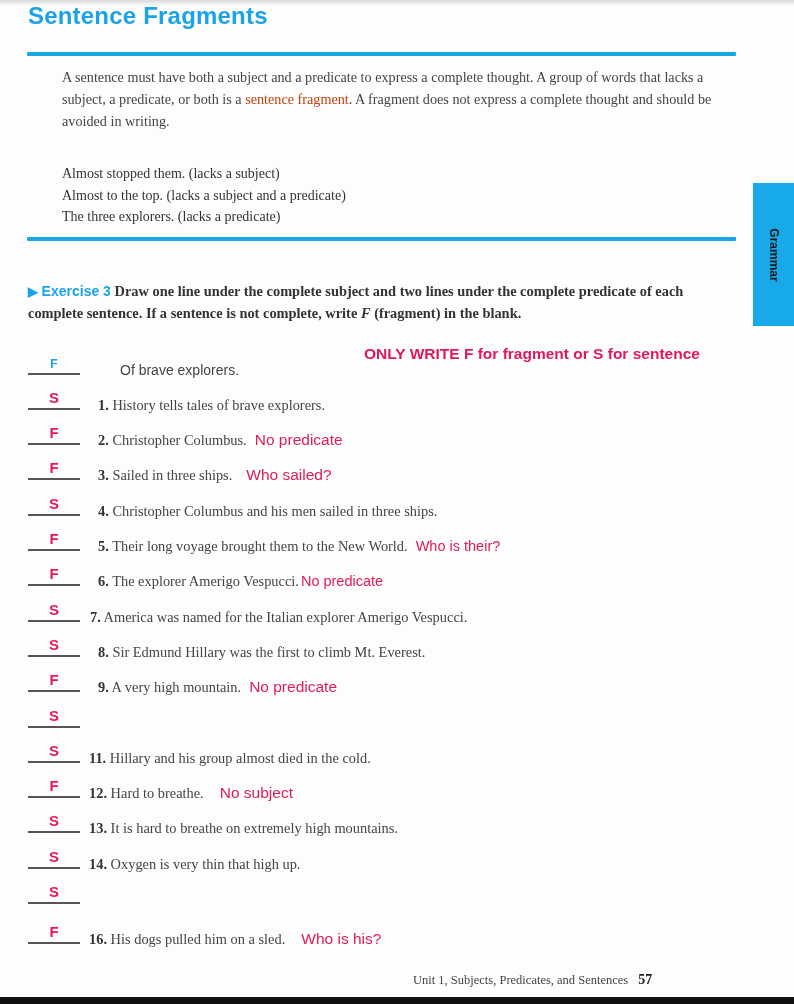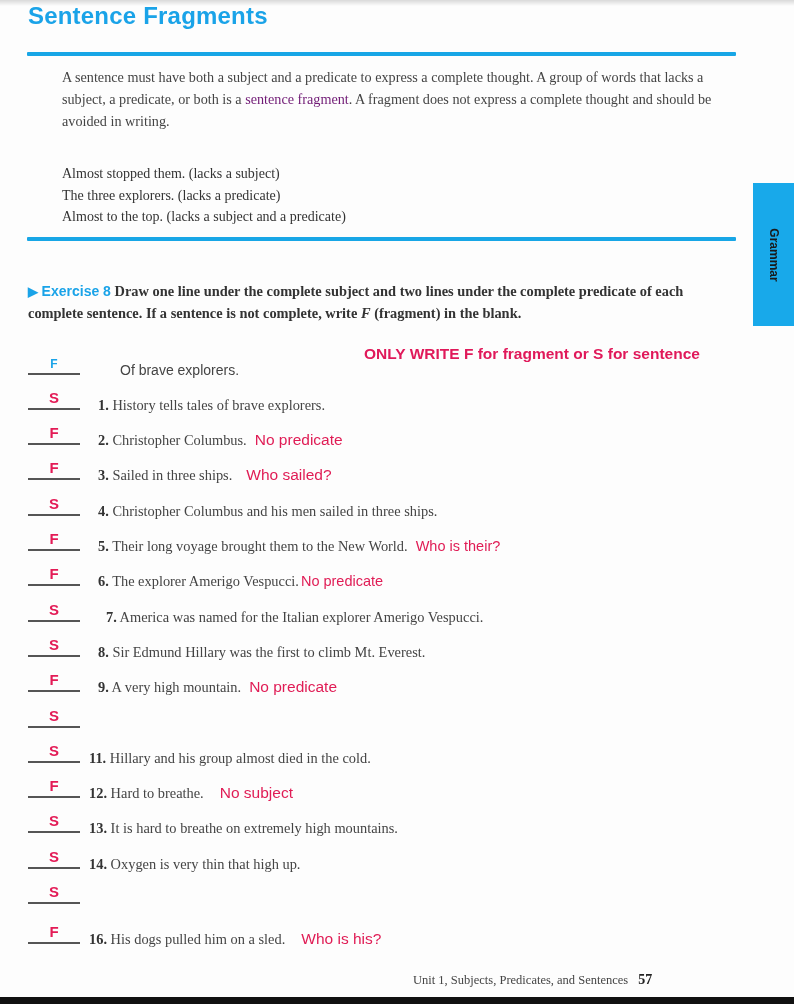--- a/index.html
+++ b/index.html
@@ -20,21 +20,21 @@
   }
   .rule {
     position: absolute; left: 27px; width: 709px; height: 4px;
     background: #18a6e6; border-radius: 1px;
   }
   .intro {
     position: absolute; left: 62px; top: 66px; width: 650px;
     font-size: 14.2px; line-height: 22px; color: #444;
     font-family: "Liberation Serif", serif;
   }
-  .intro .kw { color: #701a75; }
+  .intro .kw { color: #c2410c; }
   .examples {
     position: absolute; left: 62px; top: 163px;
     font-family: Liberation Serif, serif; font-size: 14px; line-height: 21.5px; color: #333;
   }
   .side-tab {
     position: absolute; left: 753px; top: 183px; width: 41px; height: 143px;
     background: #18a9ea;
   }
   .side-tab span {
     position: absolute; left: 50%; top: 50%;
@@ -89,33 +89,33 @@
 <div class="top-shade"></div>
 <div class="title">Sentence Fragments</div>
 <div class="rule" style="top:52px"></div>
 
 <div class="intro">
   <span>A sentence must have both a subject and a predicate to express a complete thought. A group of words that lacks a subject, a predicate, or both is a </span><span class="kw">sentence fragment</span><span>. A fragment does not express a complete thought and should be avoided in writing.</span>
 </div>
 
 <div class="examples">
   <div>Almost stopped them. (lacks a subject)</div>
+  <div>Almost to the top. (lacks a subject and a predicate)</div>
   <div>The three explorers. (lacks a predicate)</div>
-  <div>Almost to the top. (lacks a subject and a predicate)</div>
 </div>
 
 <div class="rule" style="top:237px"></div>
 
 <div class="side-tab">
   <span>Grammar</span>
 </div>
 
 <div class="exercise">
   <span class="tri">▶</span>
-  <span class="exlabel">Exercise 8</span>
+  <span class="exlabel">Exercise 3</span>
   <span>Draw one line under the complete subject and two lines under the complete predicate of each complete sentence. If a sentence is not complete, write</span>
   <i>F</i>
   <span>(fragment) in the blank.</span>
 </div>
 
 <div class="note">ONLY WRITE F for fragment or S for sentence</div>
 
 <div class="row" style="top:345px">
   <span class="ans blue">F</span>
   <span class="blank"></span>
@@ -154,21 +154,21 @@
 
 <div class="row" style="top:556px">
   <span class="ans">F</span>
   <span class="blank"></span>
   <span class="item" style="left:98px"><b>6.</b> <span>The explorer Amerigo Vespucci.</span><span class="comment" style="margin-left:2px; font-size:14.5px">No predicate</span></span>
 </div>
 
 <div class="row" style="top:592px">
   <span class="ans">S</span>
   <span class="blank"></span>
-  <span class="item" style="left:106px"><b>7.</b> <span>America was named for the Italian explorer Amerigo Vespucci.</span></span>
+  <span class="item" style="left:90px"><b>7.</b> <span>America was named for the Italian explorer Amerigo Vespucci.</span></span>
 </div>
 
 <div class="row" style="top:627px">
   <span class="ans">S</span>
   <span class="blank"></span>
   <span class="item" style="left:98px"><b>8.</b> <span>Sir Edmund Hillary was the first to climb Mt. Everest.</span></span>
 </div>
 
 <div class="row" style="top:662px">
   <span class="ans">F</span>

